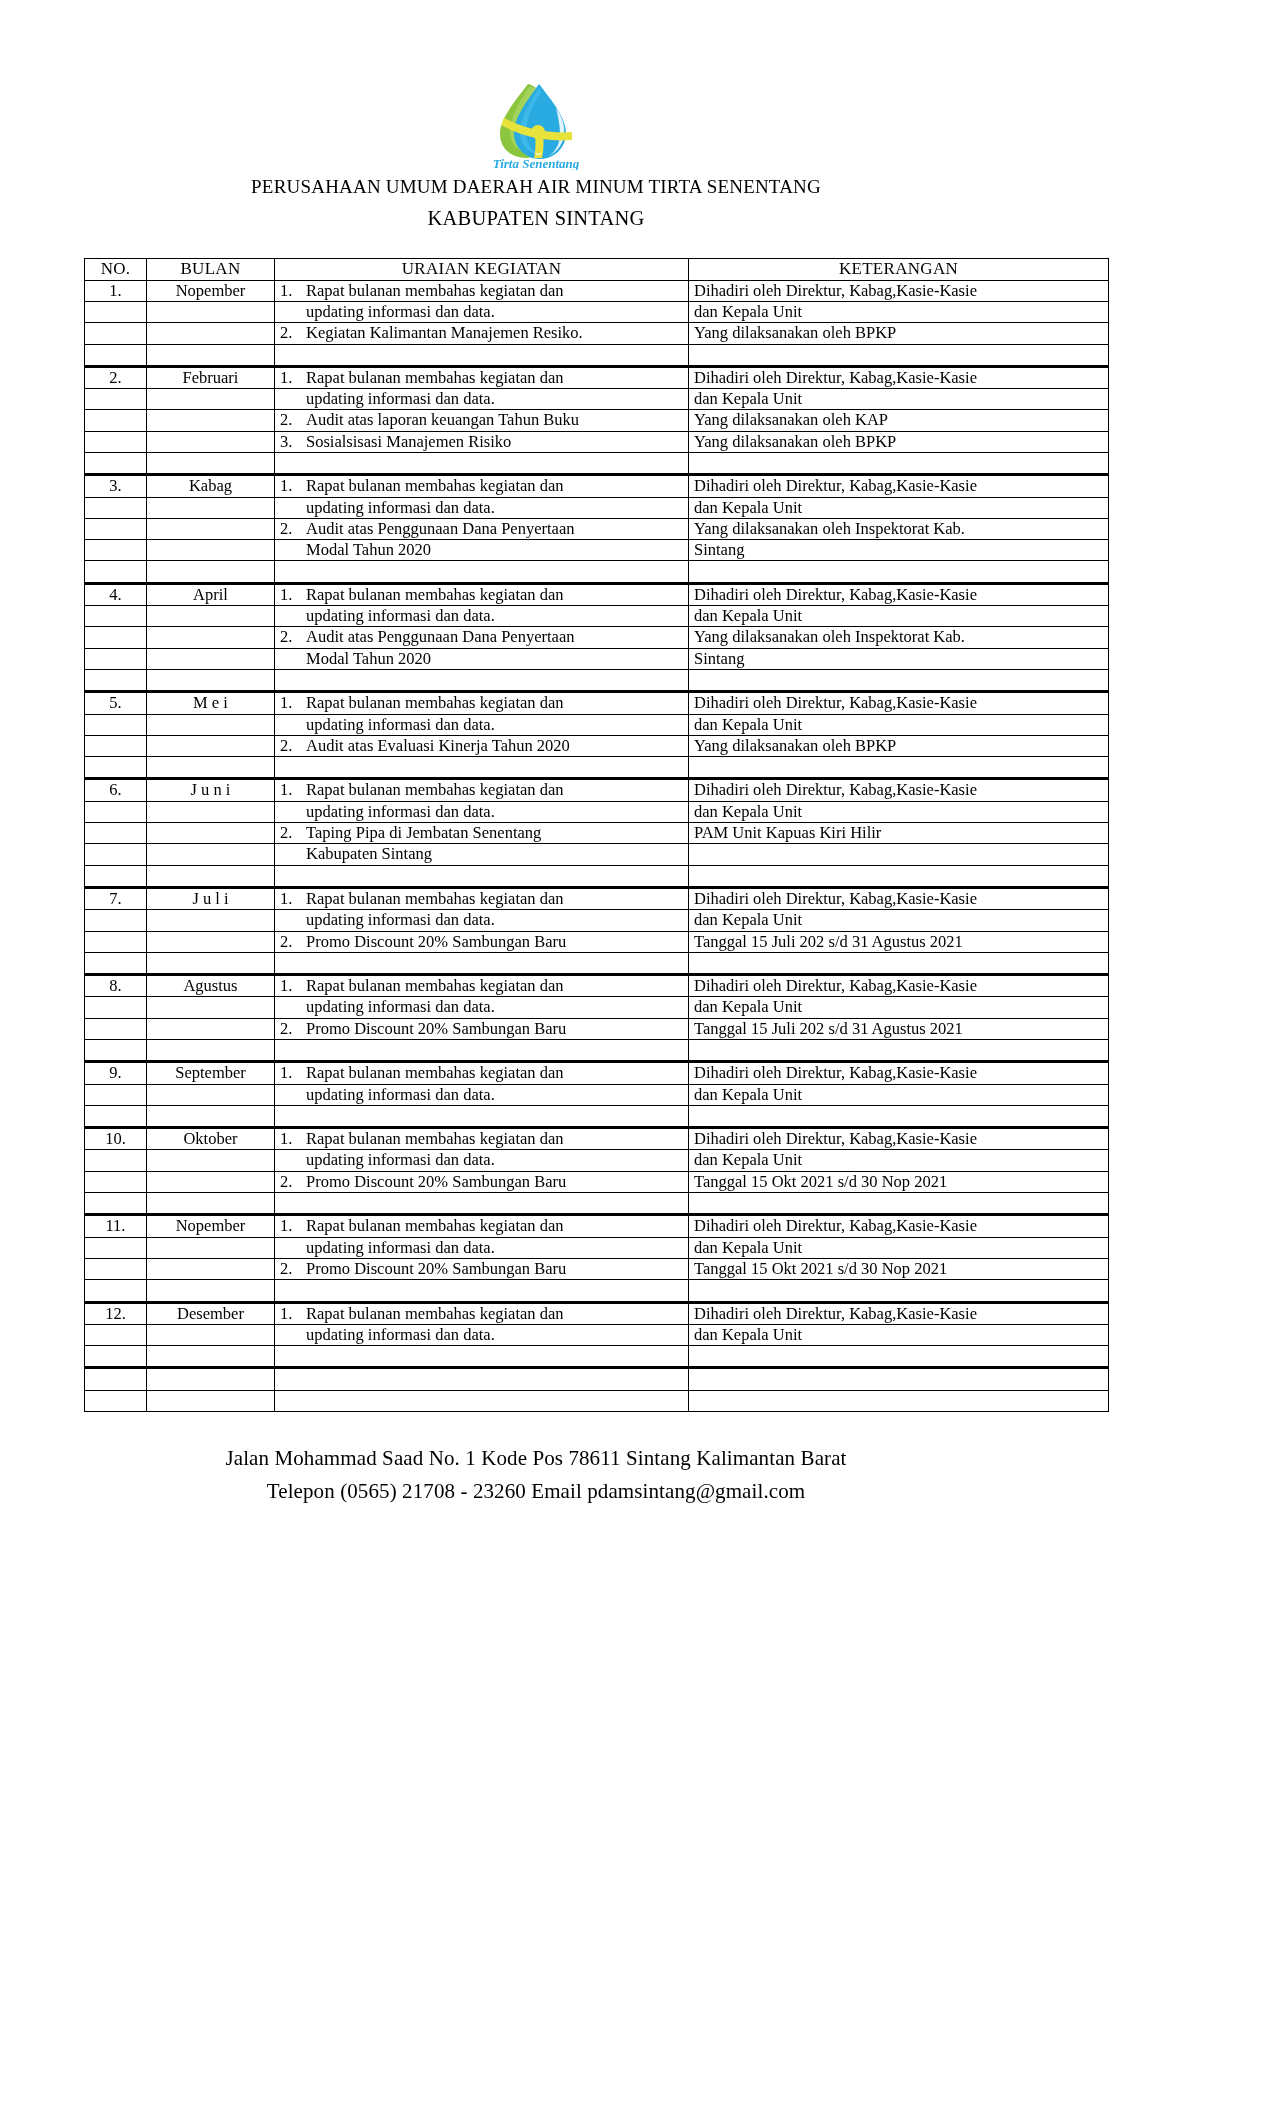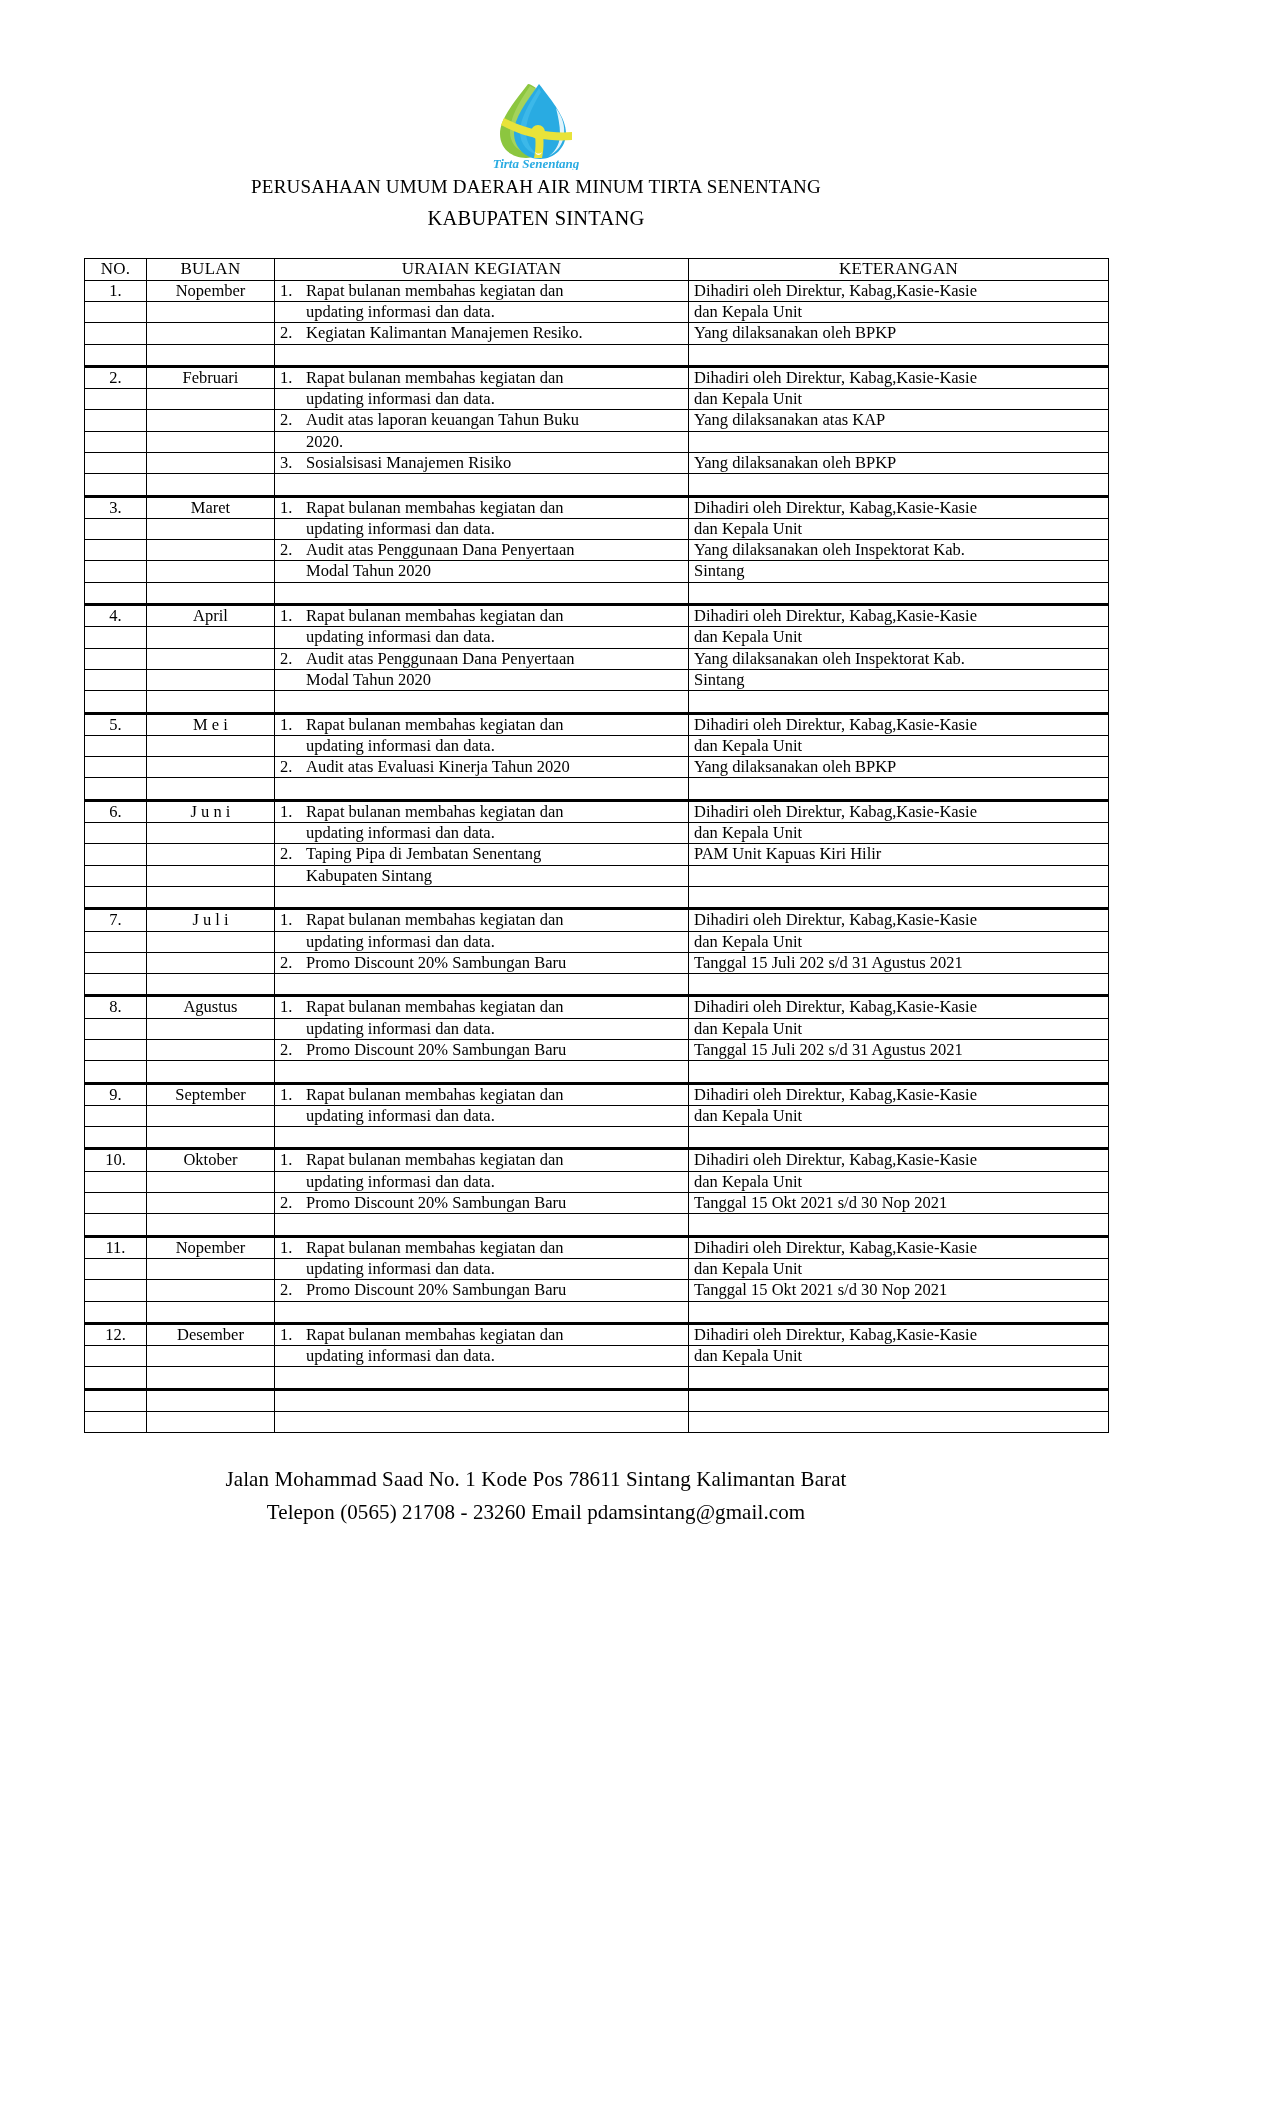--- a/index.html
+++ b/index.html
@@ -243,50 +243,42 @@
           </tr>
           <tr>
             <td class="no"></td>
             <td class="bulan"></td>
             <td class="uraian">
               <div class="ur">
                 <span class="ur-num">2.</span>
                 <span class="ur-txt">Audit atas laporan keuangan Tahun Buku</span>
               </div>
             </td>
-            <td class="ket">Yang dilaksanakan atas KAP</td>
-          </tr>
-          <tr>
-            <td class="no"></td>
-            <td class="bulan"></td>
-            <td class="uraian">
-              <div class="ur-cont">2020.</div>
-            </td>
-            <td class="ket"></td>
+            <td class="ket">Yang dilaksanakan oleh KAP</td>
           </tr>
           <tr>
             <td class="no"></td>
             <td class="bulan"></td>
             <td class="uraian">
               <div class="ur">
                 <span class="ur-num">3.</span>
                 <span class="ur-txt">Sosialsisasi Manajemen Risiko</span>
               </div>
             </td>
             <td class="ket">Yang dilaksanakan oleh BPKP</td>
           </tr>
           <tr class="block-end">
             <td class="no"></td>
             <td class="bulan"></td>
             <td class="uraian"></td>
             <td class="ket"></td>
           </tr>
           <tr>
             <td class="no">3.</td>
-            <td class="bulan">Maret</td>
+            <td class="bulan">Kabag</td>
             <td class="uraian">
               <div class="ur">
                 <span class="ur-num">1.</span>
                 <span class="ur-txt">Rapat bulanan membahas kegiatan dan</span>
               </div>
             </td>
             <td class="ket">Dihadiri oleh Direktur, Kabag,Kasie-Kasie</td>
           </tr>
           <tr>
             <td class="no"></td>

